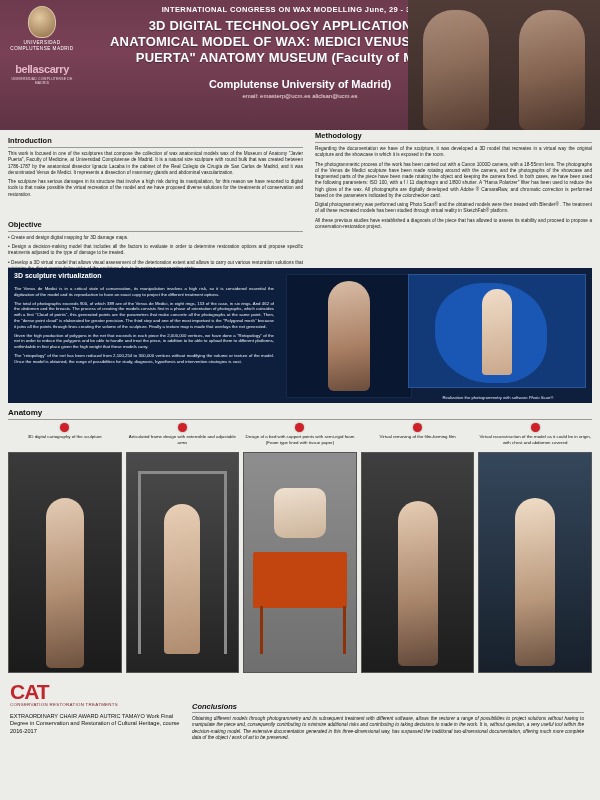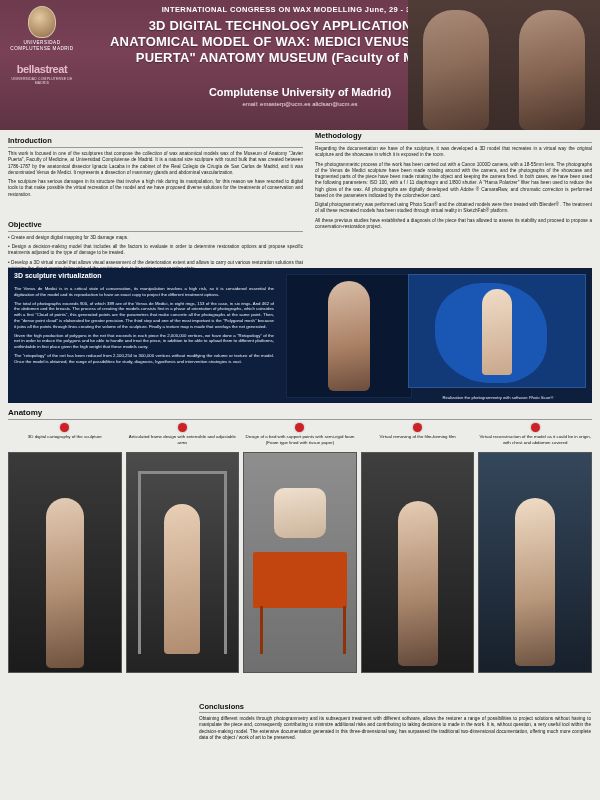--- a/index.html
+++ b/index.html
@@ -20,21 +20,21 @@
   }
   .congress-line{
     text-align:center;font-size:7.5px;letter-spacing:.4px;padding-top:5px;font-weight:bold;
   }
   .title{
     text-align:center;font-weight:bold;line-height:1.22;
     font-size:13px;margin:4px 60px 0 60px;letter-spacing:.2px;
     text-shadow:0 1px 1px rgba(0,0,0,.4);
   }
   .subtitle{
-    text-align:center;font-size:11px;font-weight:bold;margin-top:20px;
+    text-align:center;font-size:11px;font-weight:bold;margin-top:12px;
   }
   .authors{
     text-align:center;font-size:8.5px;margin-top:6px;font-weight:bold;
   }
   .emails{
     text-align:center;font-size:6px;margin-top:3px;color:#f2dede;
   }
   .logo-left{
     position:absolute;left:6px;top:4px;width:72px;height:108px;
     display:flex;flex-direction:column;align-items:center;justify-content:flex-start;gap:2px;
@@ -145,21 +145,21 @@
   .c4 .fig{position:absolute;left:50%;transform:translateX(-50%);bottom:6px;width:40px;height:165px;border-radius:20px 20px 5px 5px;background:linear-gradient(170deg,#e6cdb4,#a8856a 60%,#62483a);}
   .c5{background:linear-gradient(180deg,#35475c,#17202b);}
   .c5 .fig{position:absolute;left:50%;transform:translateX(-50%);bottom:6px;width:40px;height:168px;border-radius:20px 20px 5px 5px;background:linear-gradient(170deg,#f0dcc6,#b89madd);background:linear-gradient(170deg,#f0dcc6,#b8977a 60%,#6d5342);}
 
   
   .footer{position:absolute;left:0;top:678px;width:600px;height:122px;background:#ececE8;}
   .cat-box{position:absolute;left:10px;top:2px;width:180px;}
   .cat-logo{font-size:21px;font-weight:bold;color:#c0262c;letter-spacing:-1px;}
   .cat-sub{font-size:4.4px;color:#7a1f23;letter-spacing:.3px;margin-top:-2px;}
   .cat-note{font-size:5.6px;line-height:1.3;margin-top:6px;color:#111;}
-  .concl{position:absolute;left:199px;top:24px;width:392px;}
+  .concl{position:absolute;left:192px;top:24px;width:392px;font-style:italic;}
   .concl-h{font-size:7.5px;font-weight:bold;margin-bottom:1px;}
   .concl-rule{height:1px;background:#999;margin-bottom:3px;}
   .concl-t{font-size:4.7px;line-height:1.35;text-align:justify;}
 </style>
 </head>
 <body>
 
 <div class="poster">
 
   <div class="header">
@@ -169,21 +169,21 @@
       <div>ANATOMICAL MODEL OF WAX: MEDICI VENUS OF "JAVIER</div>
       <div>PUERTA" ANATOMY MUSEUM (Faculty of Medicine.</div>
     </div>
     <div class="subtitle">Complutense University of Madrid)</div>
     <div class="emails">email:  emasterp@ucm.es        aliclsan@ucm.es</div>
 
     <div class="logo-left">
       <div class="ucm-seal"></div>
       <div class="ucm-text">UNIVERSIDAD COMPLUTENSE MADRID</div>
       <div class="bellasartes">
-        <span>bellas</span><span style="color:#e7b9c8">treat</span>
+        <span>bellas</span><span style="color:#e7b9c8">carry</span>
       </div>
       <div class="bellas-sub">UNIVERSIDAD COMPLUTENSE DE MADRID</div>
     </div>
 
     <div class="hdr-img r1">
         <div class="wax-fig"></div>
       </div>
     <div class="hdr-img r2">
         <div class="wax-fig b"></div>
       </div>
@@ -285,20 +285,25 @@
       <div class="dot"></div>
       <div class="cell-cap">Virtual reconstruction of the model as it could be in origin, with chest and abdomen covered</div>
       <div class="cell-img c5">
           <div class="fig"></div>
         </div>
     </div>
 
   </div>
 
   <div class="footer">
+    <div class="cat-box">
+      <div class="cat-logo">CAT</div>
+      <div class="cat-sub">CONSERVATION RESTORATION TREATMENTS</div>
+      <div class="cat-note">EXTRAORDINARY CHAIR AWARD AUTRIC TAMAYO Work Final Degree in Conservation and Restoration of Cultural Heritage, course 2016-2017</div>
+    </div>
     <div class="concl">
       <div class="concl-h">Conclusions</div>
       <div class="concl-rule"></div>
       <div class="concl-t">Obtaining different models through photogrammetry and its subsequent treatment with different software, allows the restorer a range of possibilities to project solutions without having to manipulate the piece and, consequently contributing to minimize additional risks and contributing to taking decisions to made in the work. It is, without question, a very useful tool within the decision-making model. The extensive documentation generated in this three-dimensional way, has surpassed the traditional two-dimensional documentation, offering much more complete data of the object / work of art to be preserved.</div>
     </div>
   </div>
 
 </div>
 
 </body></html>

